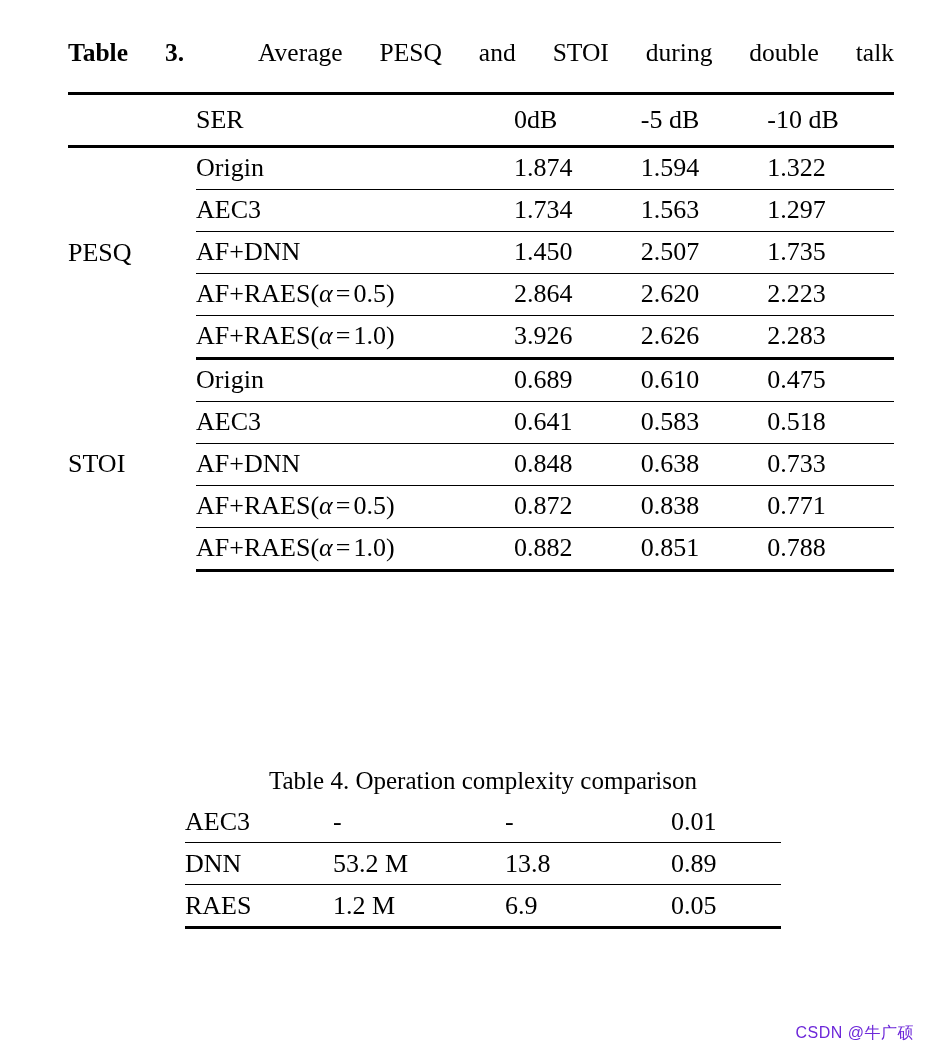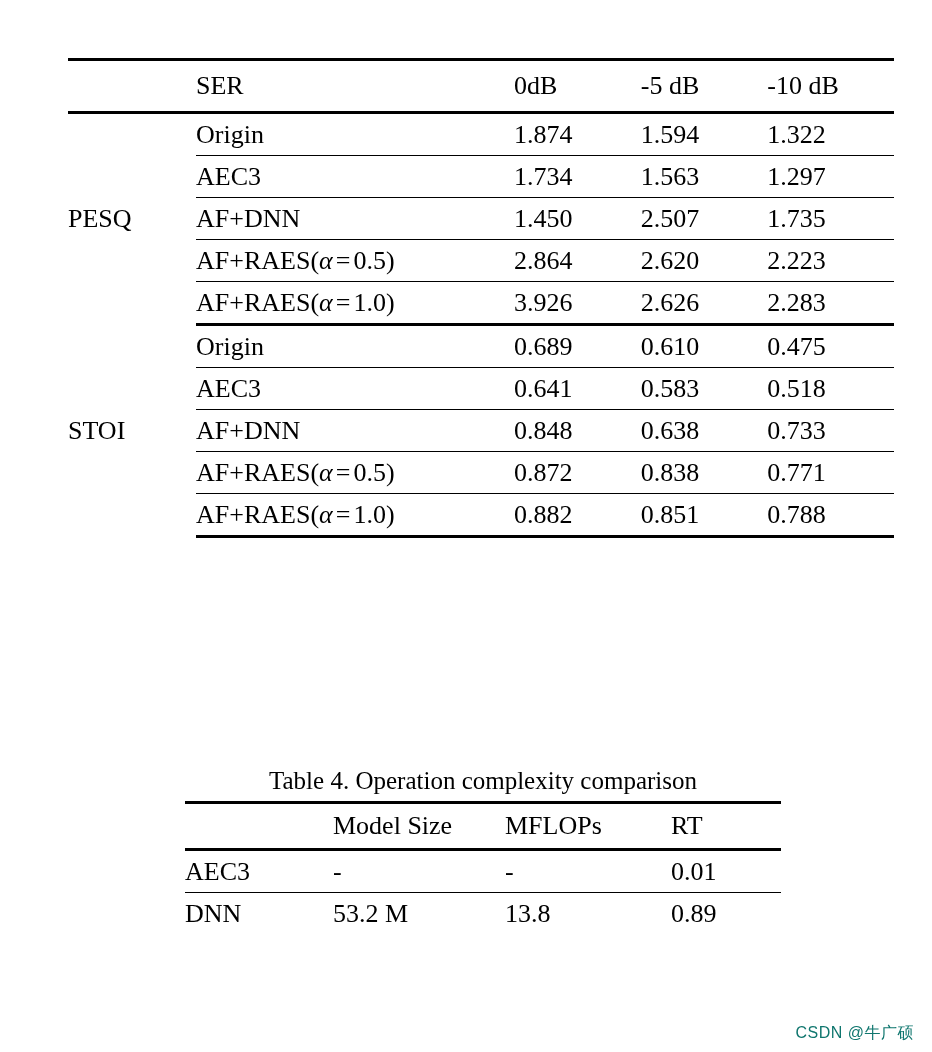--- a/index.html
+++ b/index.html
@@ -109,31 +109,34 @@
   #table4 .brd-bot-heavy > td { border-bottom: 3.2px solid #000; }
   #table4 .brd-top-thin > td { border-top: 1.4px solid #000; }
 
   
   #watermark {
     position: absolute;
     right: 18px;
     bottom: 8px;
     font-family: "Liberation Sans", "DejaVu Sans", sans-serif;
     font-size: 16px;
-    color: #0f766e;
+    color: #6d28d9;
     letter-spacing: 0.5px;
     white-space: nowrap;
   }
 </style>
 </head>
 <body>
 
 <div id="table3-block">
 
   <p id="t3-caption" class="caption">
+    <span class="cap-line1">
+      <span class="cap-label">Table 3</span><span class="cap-label">.</span>&nbsp;&nbsp;<span>Average PESQ and STOI during double talk</span>
+    </span>
   </p>
 
   <div style="height:22px"></div>
 
   <table class="tbl" id="table3">
     <colgroup>
       <col class="c-group">
         <col class="c-method">
       <col class="c-val">
         <col class="c-val">
@@ -233,38 +236,38 @@
   </p>
 
   <table class="tbl" id="table4">
     <colgroup>
       <col class="c-name">
         <col class="c-ms">
         <col class="c-mf">
         <col class="c-rt">
     </colgroup>
     <tbody>
-      <tr class="headrow brd-top-heavy brd-bot-heavy">
-        <td></td>
-        <td>Model Size</td>
-        <td>MFLOPs</td>
-        <td>RT</td>
-      </tr>
 
       <tr class="datarow">
         <td>AEC3</td>
         <td>-</td>
         <td>-</td>
         <td>0.01</td>
       </tr>
 
       <tr class="datarow brd-top-thin">
         <td>DNN</td>
         <td>53.2 M</td>
         <td>13.8</td>
         <td>0.89</td>
       </tr>
 
+      <tr class="datarow brd-top-thin brd-bot-heavy">
+        <td>RAES</td>
+        <td>1.2 M</td>
+        <td>6.9</td>
+        <td>0.05</td>
+      </tr>
     </tbody>
   </table>
 </div>
 
 <div id="watermark">CSDN @牛广硕</div>
 
 </body></html>

